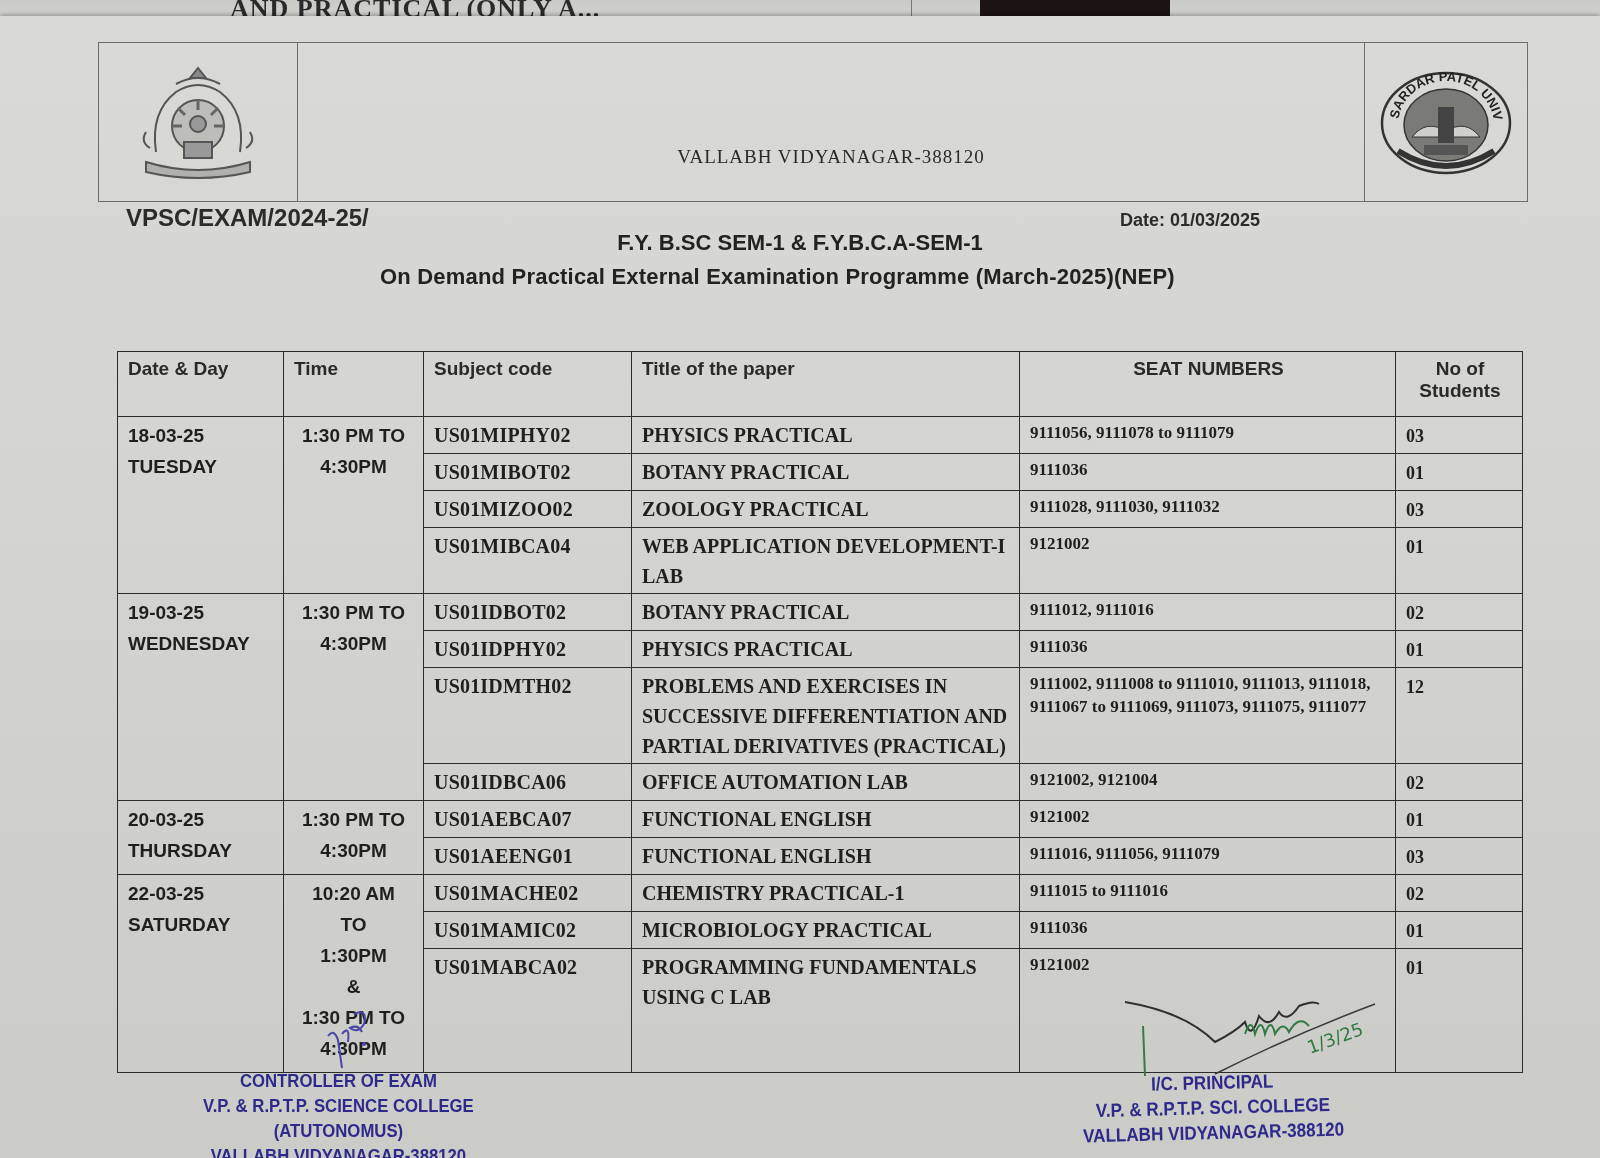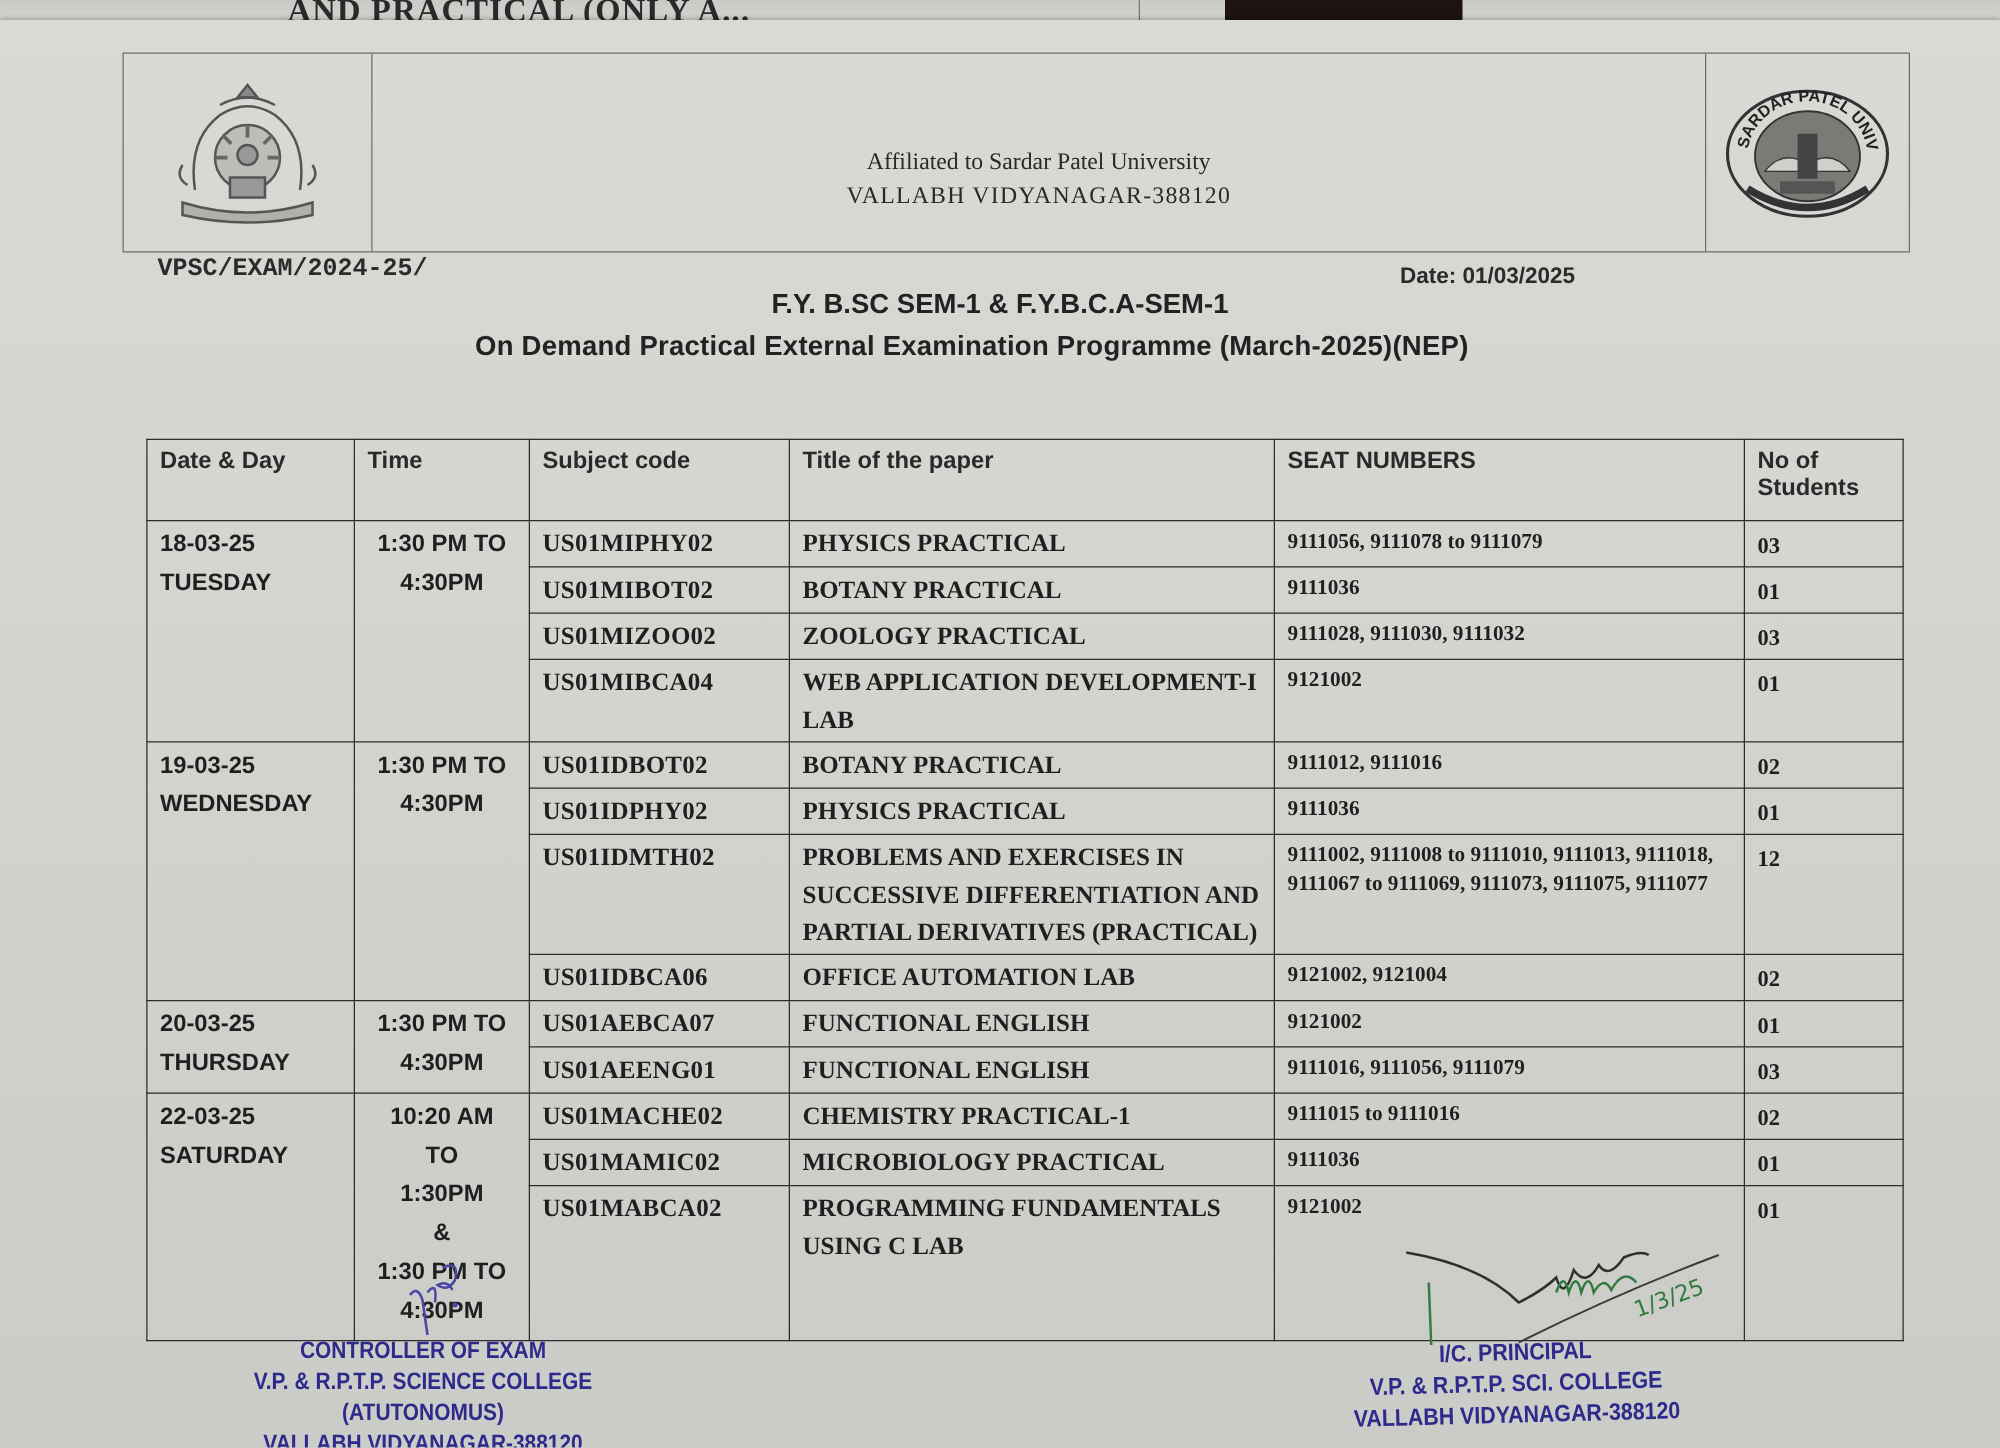--- a/index.html
+++ b/index.html
@@ -35,39 +35,39 @@
   }
   .lh-left { width: 198px; border-right: 1.5px solid #6d6d6d; display: flex; align-items: center; justify-content: center; }
   .lh-center { flex: 1; text-align: center; position: relative; }
   .lh-right { width: 162px; border-left: 1.5px solid #6d6d6d; display: flex; align-items: center; justify-content: center; }
   .lh-sub { position: absolute; left: 0; right: 0; top: 8px; font-size: 19px; color: #2a2a2a; letter-spacing: 0.3px; }
   .lh-title { position: absolute; left: 0; right: 0; top: 30px; font-size: 31px; color: #222; letter-spacing: 0.5px; }
   .lh-title small { font-size: 19px; letter-spacing: 0.5px; }
   .lh-aff { position: absolute; left: 0; right: 0; top: 76px; font-size: 19px; color: #2a2a2a; }
   .lh-addr { position: absolute; left: 0; right: 0; top: 103px; font-size: 19px; color: #2a2a2a; letter-spacing: 1px; }
 
-  .ref { position: absolute; left: 126px; top: 188px; font-family: Liberation Mono, monospace; font-weight: bold; font-size: 20px; color: #2b2b2b; text-align: center; }
+  .ref { position: absolute; left: 126px; top: 188px; font-family: Liberation Sans, sans-serif; font-weight: bold; font-size: 24px; color: #2b2b2b; text-align: center; }
   .date { position: absolute; left: 1120px; top: 194px; font-family: "Liberation Sans", sans-serif; font-weight: bold; font-size: 18px; color: #2b2b2b; }
   .prog1 { position: absolute; left: 0; right: 0; top: 214px; text-align: center; font-family: "Liberation Sans", sans-serif; font-weight: bold; font-size: 22px; color: #222; }
   .prog2 { position: absolute; left: 380px; top: 248px; font-family: "Liberation Sans", sans-serif; font-weight: bold; font-size: 22px; color: #222; letter-spacing: 0.2px; }
 
   
   .sched {
     position: absolute; left: 117px; top: 295px; width: 1405px;
     border-collapse: collapse; table-layout: fixed; margin-top: 40px;
   }
   .sched th, .sched td {
     border: 1.5px solid #2c2c2c; vertical-align: top; text-align: left;
     padding: 3px 8px 2px 10px;
   }
   .sched th {
     font-family: "Liberation Sans", sans-serif; font-weight: bold; font-size: 19px; color: #2a2a2a;
     height: 56px; padding-top: 6px;
   }
-  .sched th.center { text-align: left; }
+  .sched th.center { text-align: center; }
   .sched td { font-family: "Liberation Serif", serif; font-weight: bold; font-size: 20px; line-height: 30px; color: #1f1f1f; }
   .sched td.dt, .sched td.tm { font-family: "Liberation Sans", sans-serif; font-size: 19px; line-height: 31px; }
   .sched td.tm { text-align: center; padding-left: 4px; padding-right: 4px; }
   .sched td.seat { font-size: 17px; line-height: 23px; padding-top: 4px; }
   .sched td.cnt { font-size: 18px; padding-top: 4px; }
   .sched td.code { letter-spacing: 0.2px; }
 
   
   .stamp { position: absolute; font-family: "Liberation Sans", sans-serif; font-weight: bold; color: #2d2a8c; text-align: center; line-height: 25px; }
   .stamp-left { left: 180px; top: 1052px; width: 360px; font-size: 19px; transform: scaleX(0.88); transform-origin: left; }
@@ -102,21 +102,20 @@
           </g>
           <circle cx="70" cy="62" r="8" fill="#999"></circle>
           <rect x="56" y="80" width="28" height="16" fill="#999"></rect>
           <path d="M18 100 q52 16 104 0 v10 q-52 12 -104 0 z" fill="#b0b0ac"></path>
           <path d="M22 86 q-10 -6 -4 -16"></path>
             <path d="M118 86 q10 -6 4 -16"></path>
         </g>
       </svg>
     </div>
     <div class="lh-center">
-      <div class="lh-aff">Affiliated to Sardar Patel University</div>
       <div class="lh-addr">VALLABH VIDYANAGAR-388120</div>
     </div>
     <div class="lh-right">
       <svg width="140" height="110" viewBox="0 0 140 110">
         <defs>
             <path id="arc" d="M22 58 A48 44 0 0 1 118 58"></path>
           </defs>
         <ellipse cx="70" cy="56" rx="64" ry="50" fill="none" stroke="#333" stroke-width="2.5"></ellipse>
         <ellipse cx="70" cy="58" rx="42" ry="36" fill="#7a7a76" stroke="#333" stroke-width="1.5"></ellipse>
         <text font-family="Liberation Sans, sans-serif" font-weight="bold" font-size="13" fill="#222">

